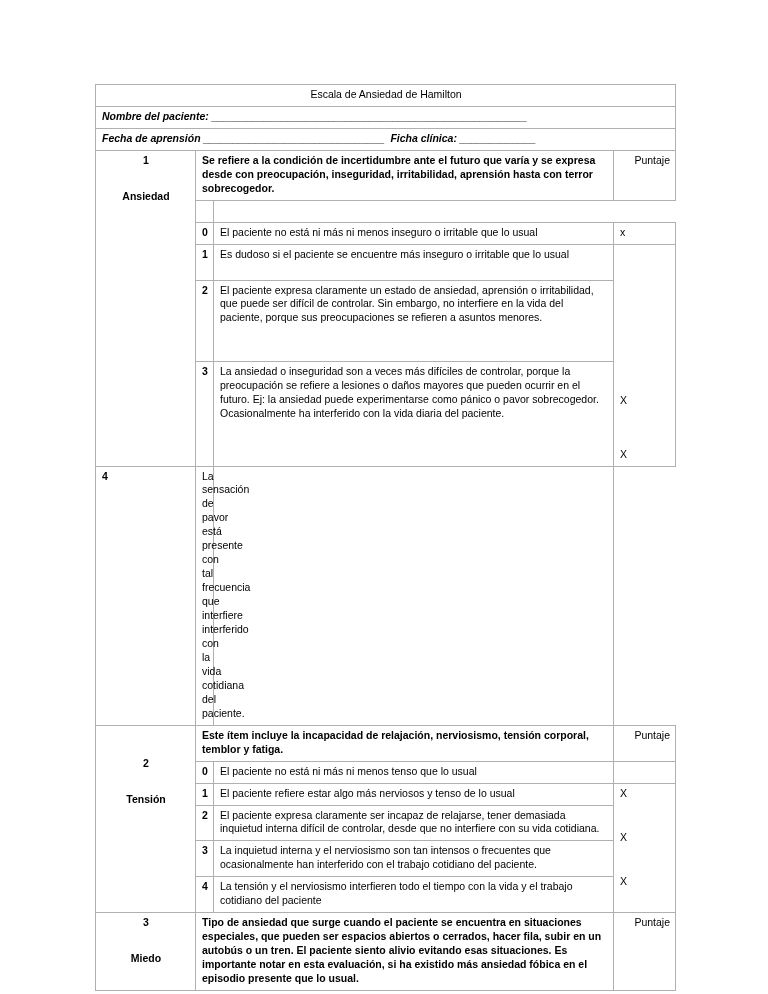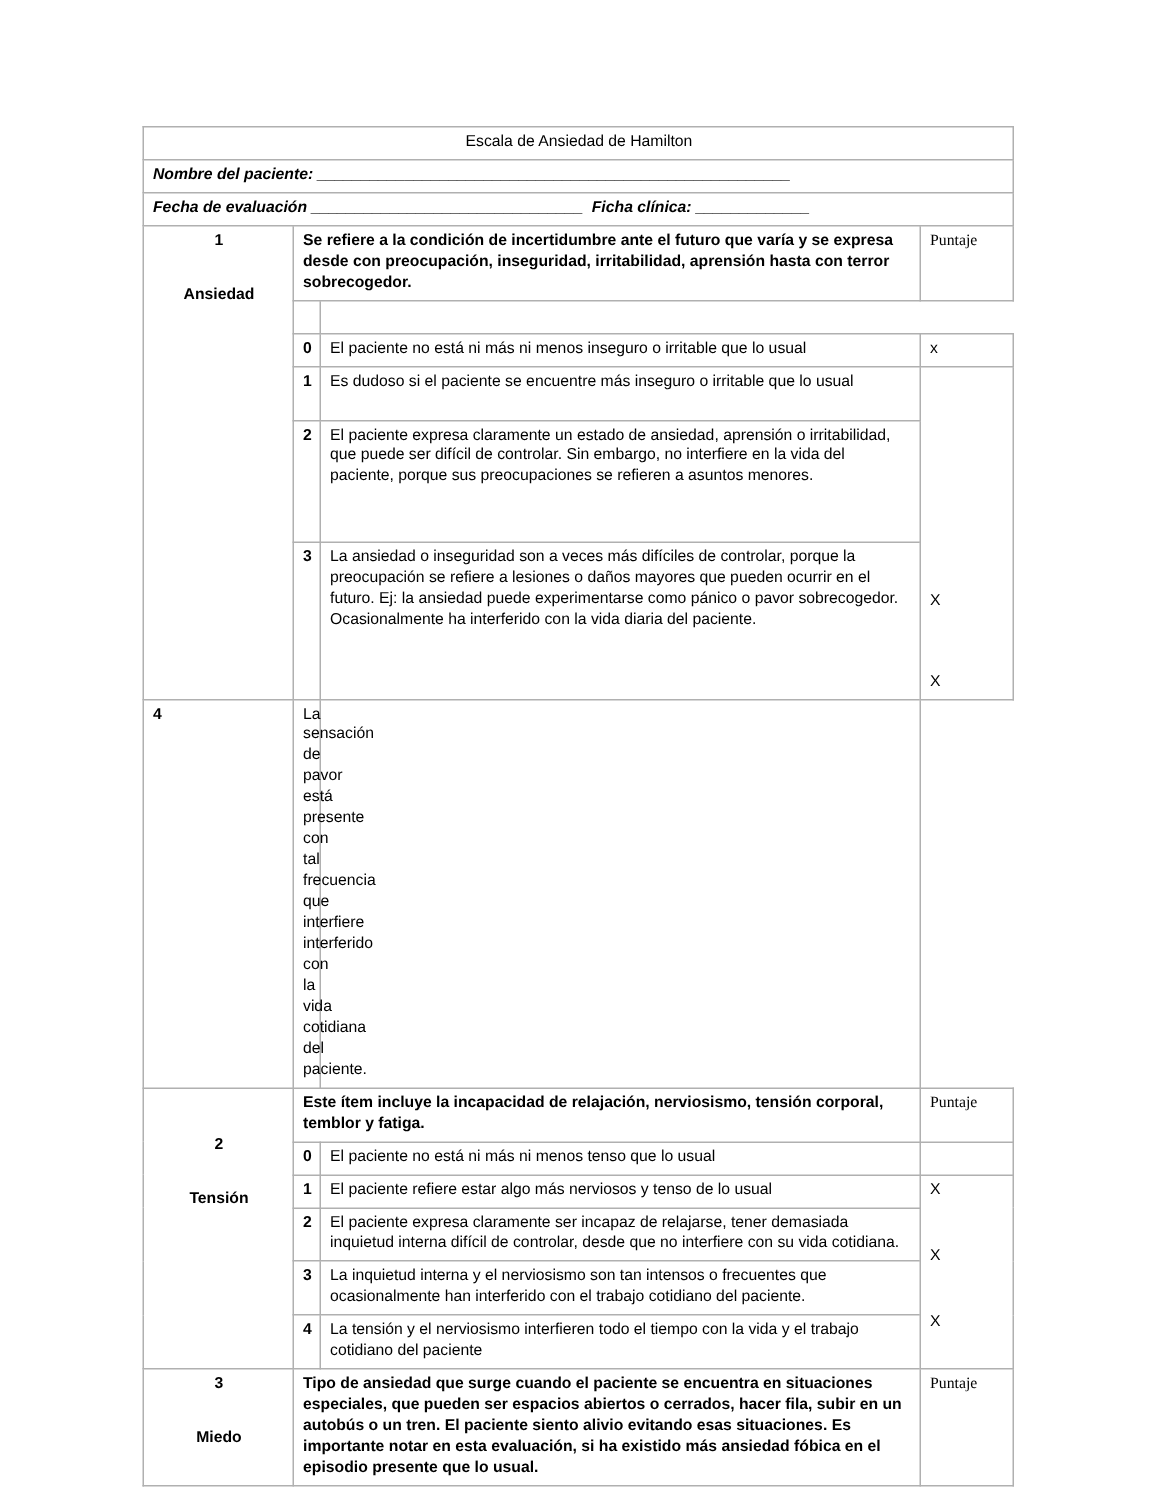--- a/index.html
+++ b/index.html
@@ -90,24 +90,23 @@
     padding-right: 3px;
   }
   
   .itemtext-cell {
     font-size: 10.5px;
     line-height: 1.4;
   }
   
   .puntaje-head {
     font-size: 10.5px;
-    text-align: left;
+    text-align: right;
     padding-top: 7px;
     padding-left: 7px;
-    font-family: Liberation Serif, serif;
   }
   .mark-cell {
     font-size: 10.5px;
     padding-left: 7px;
   }
   .mark-stack {
     position: relative;
     height: 100%;
   }
   .mark-stack .m {
@@ -132,21 +131,21 @@
           <tr>
         <td class="title-cell" colspan="4">Escala de Ansiedad de Hamilton</td>
       </tr>
 
       <tr>
         <td class="info-cell" colspan="4">Nombre del paciente: ______________________________________________________</td>
       </tr>
 
       <tr>
         <td class="info-cell" colspan="4">
-          <span>Fecha de evaluación _______________________________</span><span>&nbsp;&nbsp;</span><span>Ficha clínica: _____________</span>
+          <span>Fecha de aprensión _______________________________</span><span>&nbsp;&nbsp;</span><span>Ficha clínica: _____________</span>
         </td>
       </tr>
 
       <tr>
         <td class="label-cell" rowspan="6">
           <span class="num">1</span>
           <span class="name">Ansiedad</span>
         </td>
         <td class="desc-cell" colspan="2" rowspan="1">Se refiere a la condición de incertidumbre ante el futuro que varía y se expresa desde con preocupación, inseguridad, irritabilidad, aprensión hasta con terror sobrecogedor.</td>
         <td class="puntaje-head">Puntaje</td>

